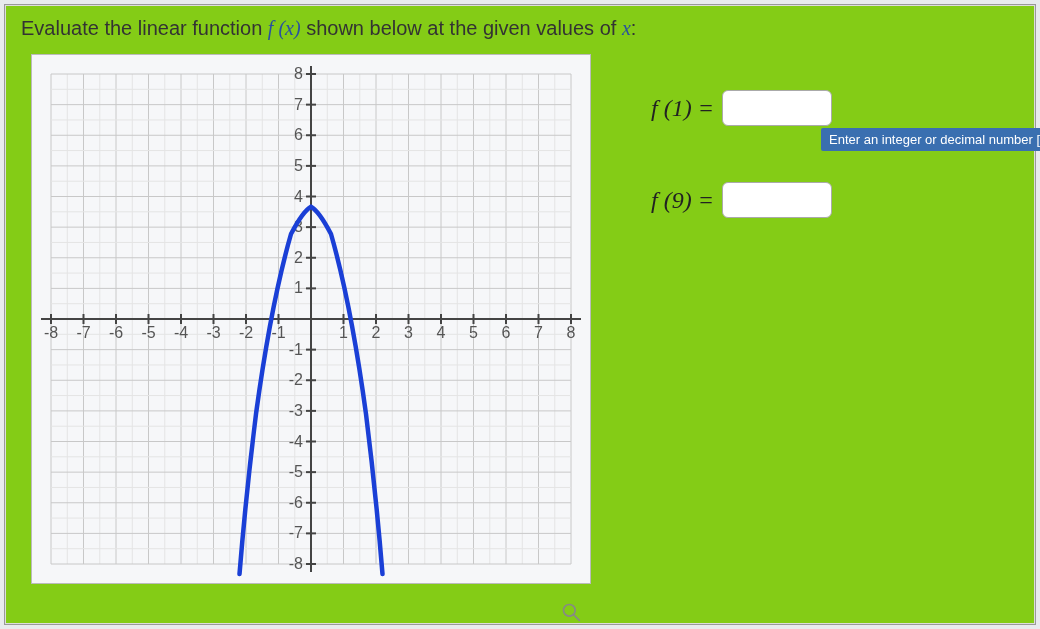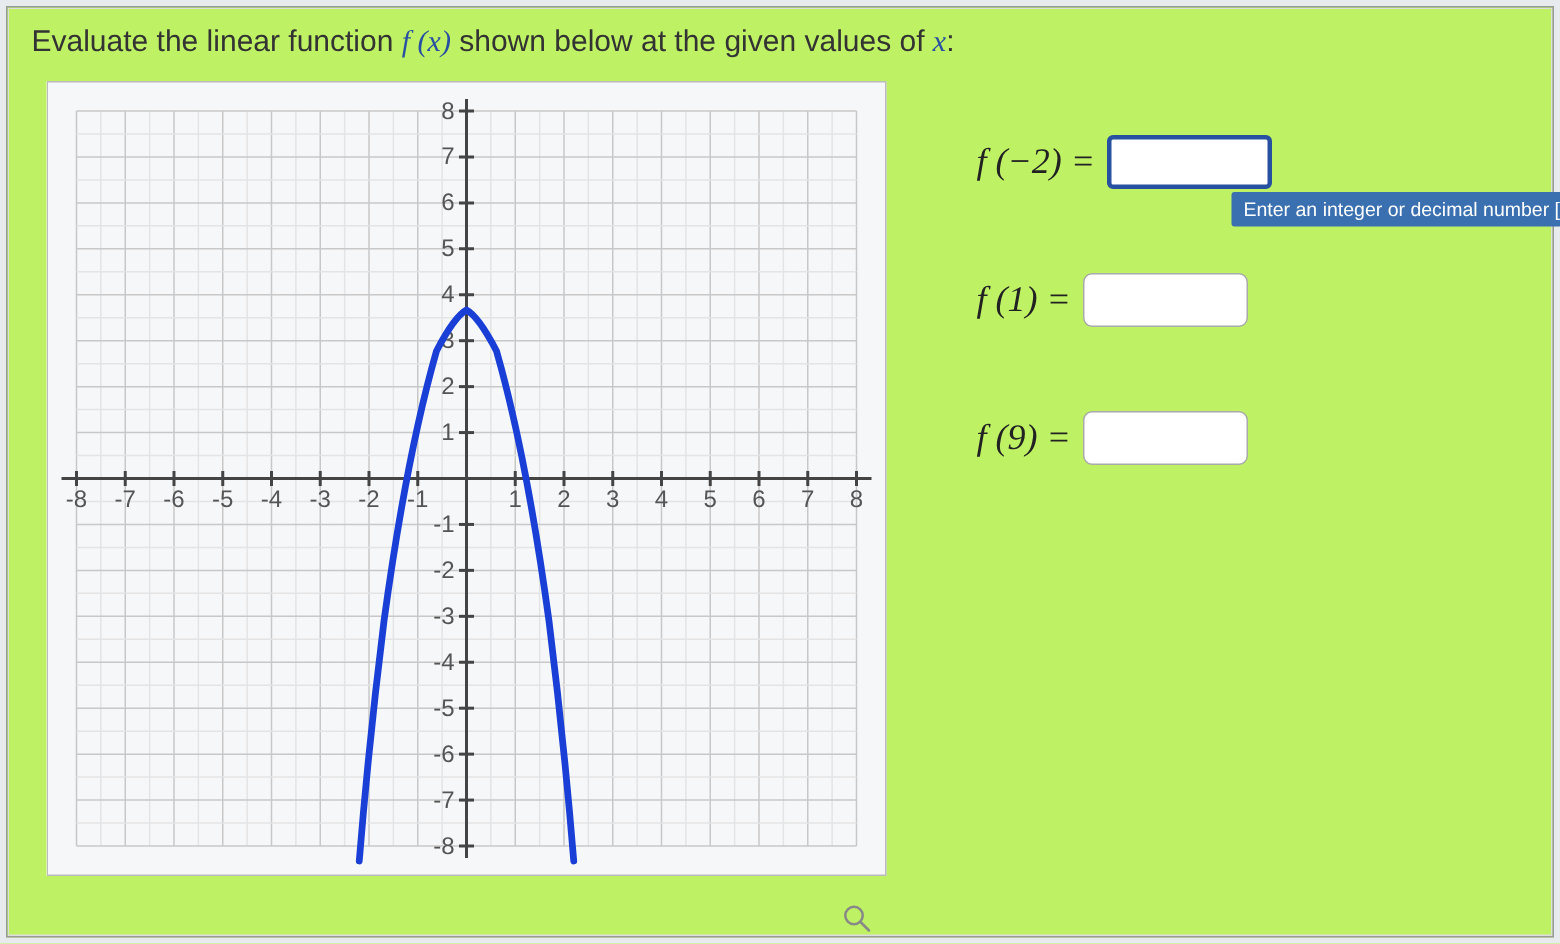--- a/index.html
+++ b/index.html
@@ -6,21 +6,21 @@
   body {
     margin: 0;
     padding: 0;
     font-family: Arial, sans-serif;
     background: #e8ebee;
     width: 1040px;
     height: 629px;
     overflow: hidden;
   }
   .page {
-    background: #bef264;
+    background: #84cc16;
     margin: 4px;
     border: 1px solid #999;
     box-shadow: inset 0 0 0 1px #ddd;
     height: 621px;
     padding: 12px 16px;
     position: relative;
   }
   .prompt {
     font-size: 20px;
     color: #333;
@@ -264,24 +264,20 @@
         </svg>
       </div>
 
       <svg class="magnify" viewBox="0 0 24 24">
         <circle cx="10" cy="10" r="7" fill="none" stroke="#888" stroke-width="2"></circle>
         <line x1="15" y1="15" x2="22" y2="22" stroke="#888" stroke-width="2" stroke-linecap="round"></line>
       </svg>
     </div>
 
     <div class="answers">
-      <div class="answer-row">
-        <span class="label">f (−2) =</span>
-        <input class="answer-input focused" value="" style="">
-      </div>
       <div class="tooltip">Enter an integer or decimal number [more..</div>
 
       <div class="answer-row">
         <span class="label">f (1) =</span>
         <input class="answer-input" value="" style="">
       </div>
 
       <div class="answer-row">
         <span class="label">f (9) =</span>
         <input class="answer-input" value="" style="">

